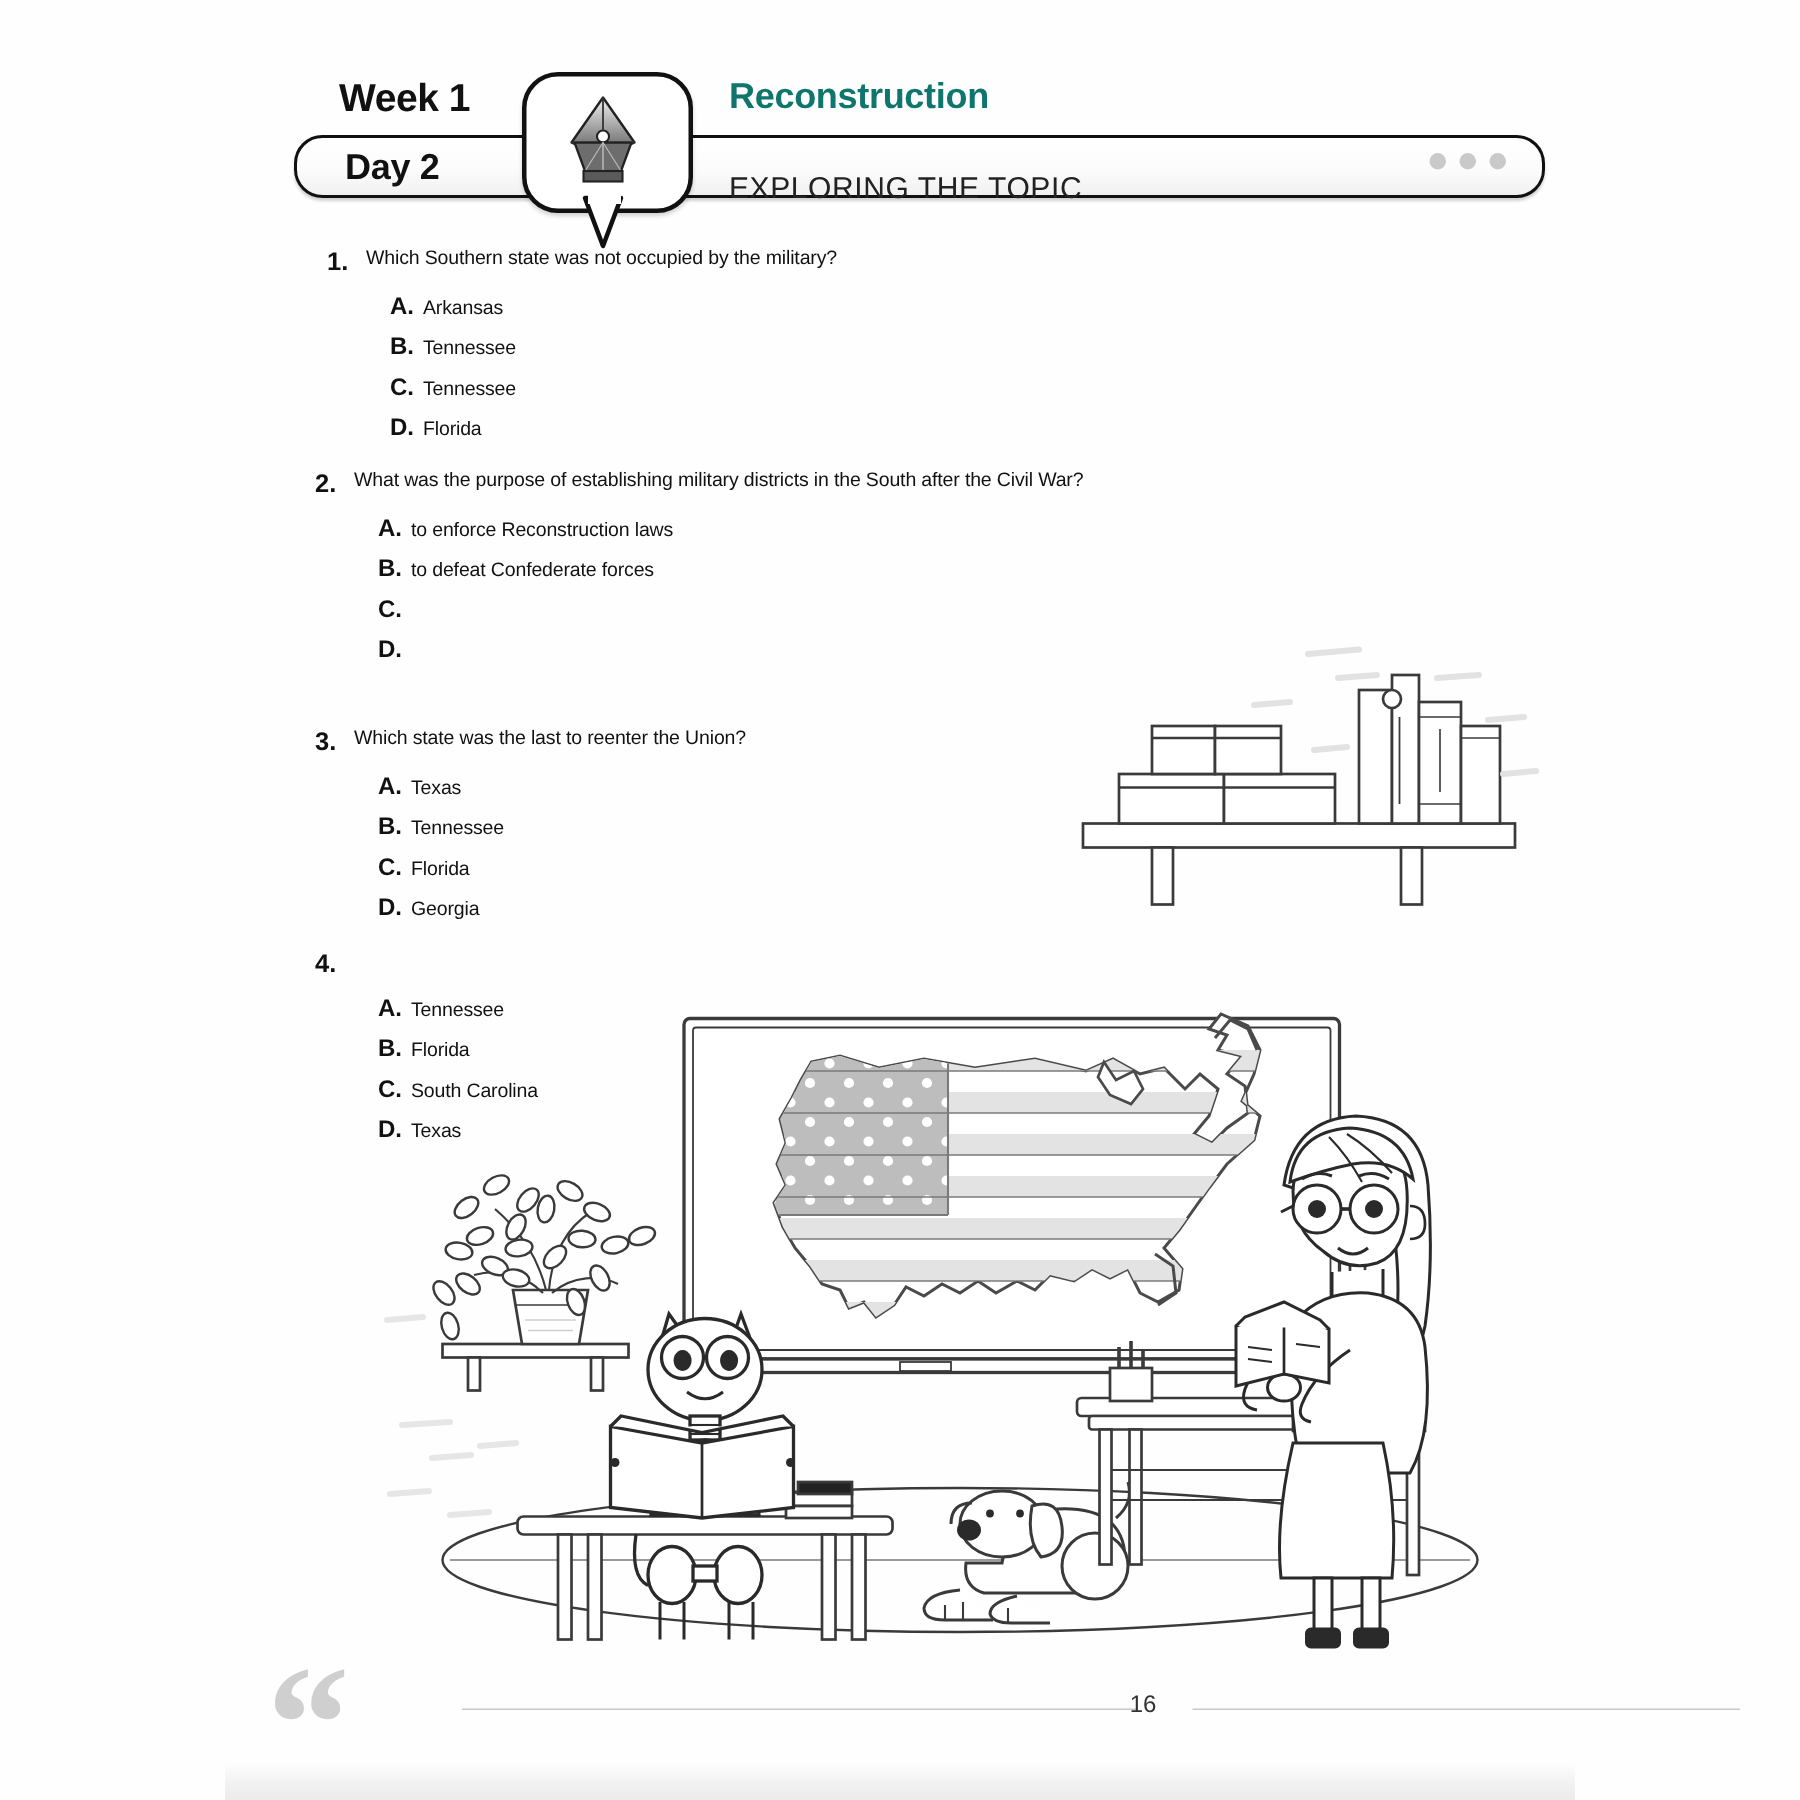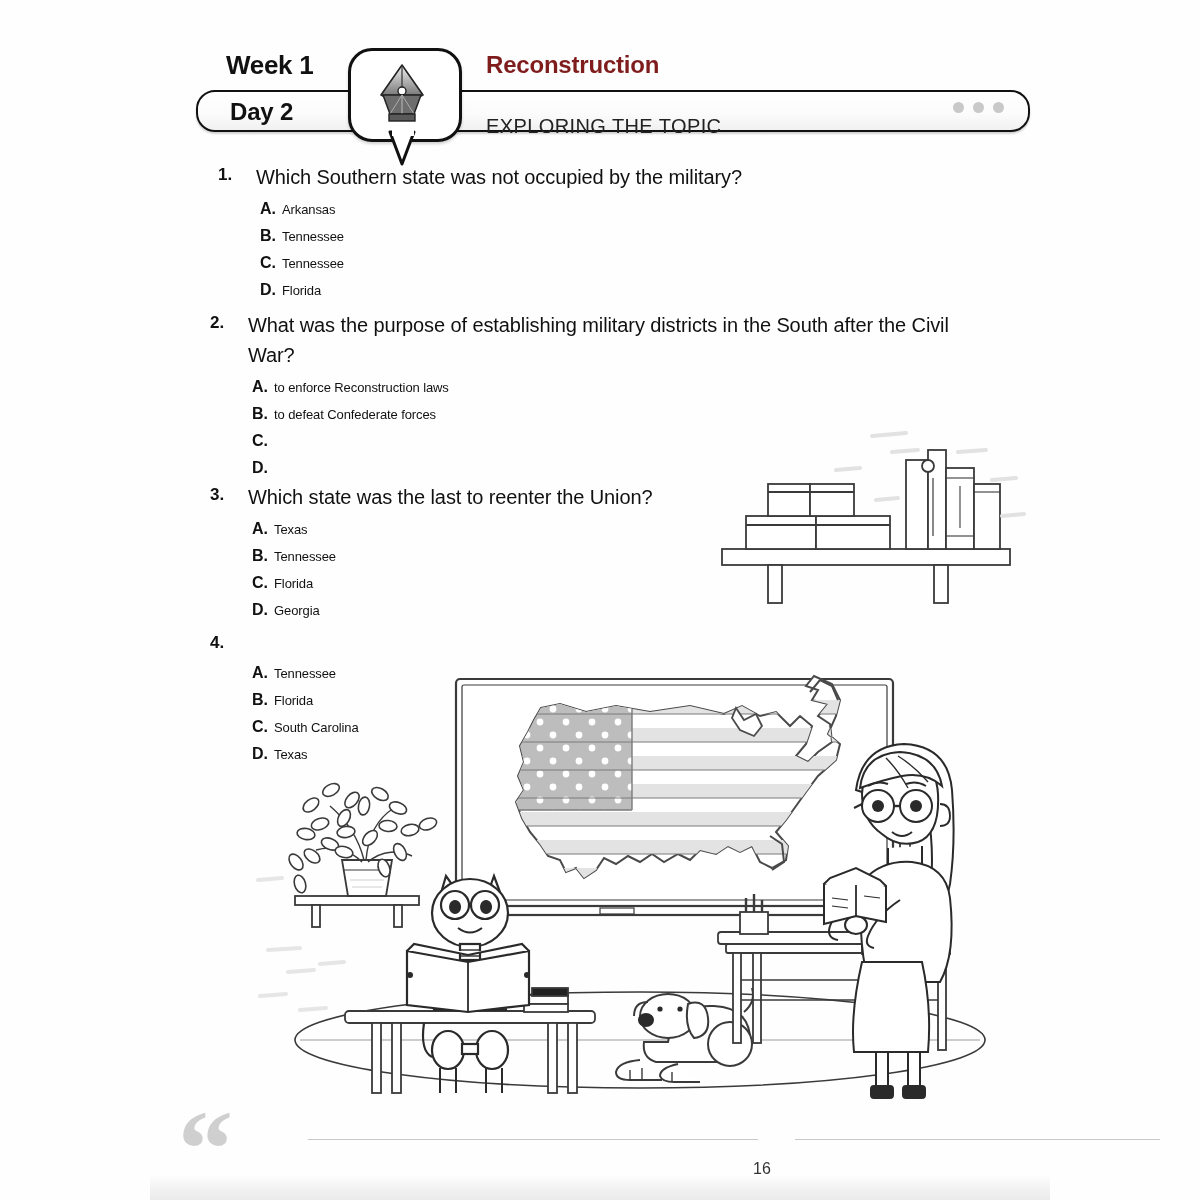--- a/index.html
+++ b/index.html
@@ -25,21 +25,21 @@
   
   .header{
     position:absolute;left:196px;top:50px;width:830px;height:92px;
   }
   .week-label{
     position:absolute;left:30px;top:0px;
     font-size:26px;font-weight:bold;letter-spacing:-0.3px;color:#111;
   }
   .topic-title{
     position:absolute;left:290px;top:1px;
-    font-size:24px;font-weight:bold;letter-spacing:-0.2px;color:#7f1d1d;
+    font-size:24px;font-weight:bold;letter-spacing:-0.2px;color:#0f766e;
   }
   .pill-bar{
     position:absolute;left:0px;top:40px;width:830px;height:38px;
     border:2.5px solid #111;border-radius:19px;
     background:linear-gradient(180deg,#ffffff 0%,#fbfbfb 60%,#f0f0f0 100%);
     box-shadow:0 2px 2px rgba(0,0,0,.18);
   }
   .day-label{
     position:absolute;left:34px;top:48px;
     font-size:24px;font-weight:600;color:#111;letter-spacing:-0.2px;
@@ -69,21 +69,21 @@
 
   
   .quiz{position:absolute;left:218px;top:162px;width:790px;}
   .q{margin-bottom:0;}
   .q-line{display:flex;align-items:flex-start;}
   .q-num{
     font-size:17px;font-weight:bold;color:#111;
     min-width:26px;flex:0 0 26px;line-height:1.5;
   }
   .q-text{
-    font-size:20px;color:#111;line-height:1.5;letter-spacing:-0.1px;margin-left:12px;
+    font-size:13px;color:#111;line-height:1.5;letter-spacing:-0.1px;
   }
   .choices{margin:8px 0 0 42px;}
   .choice{
     display:flex;align-items:baseline;margin-bottom:9px;
   }
   .c-letter{font-size:16px;font-weight:bold;color:#111;min-width:22px;flex:0 0 22px;}
   .c-text{font-size:13px;color:#111;letter-spacing:-0.1px;}
 
   .q1{position:absolute;left:0;top:0;width:760px;}
   .q2{position:absolute;left:-8px;top:148px;width:790px;}
@@ -97,21 +97,21 @@
   .footer{position:absolute;left:150px;top:1110px;width:900px;height:50px;}
   .quote-mark{
     position:absolute;left:28px;top:-16px;
     font-size:110px;color:#cfcfcf;font-family:"Liberation Serif", serif;
     line-height:1;font-weight:bold;
   }
   .rule-left{position:absolute;left:158px;top:29px;width:450px;height:1px;background:#c8c8c8;}
   .rule-right{position:absolute;left:645px;top:29px;width:365px;height:1px;background:#c8c8c8;}
   .page-num{
     position:absolute;left:592px;top:18px;width:40px;text-align:center;
-    font-size:16px;color:#333;font-weight:500;margin-top:32px;
+    font-size:16px;color:#333;font-weight:500;
   }
 </style>
 </head>
 <body>
 
 <div class="page">
 
   <div class="header">
 
     <div class="week-label">Week 1</div>

